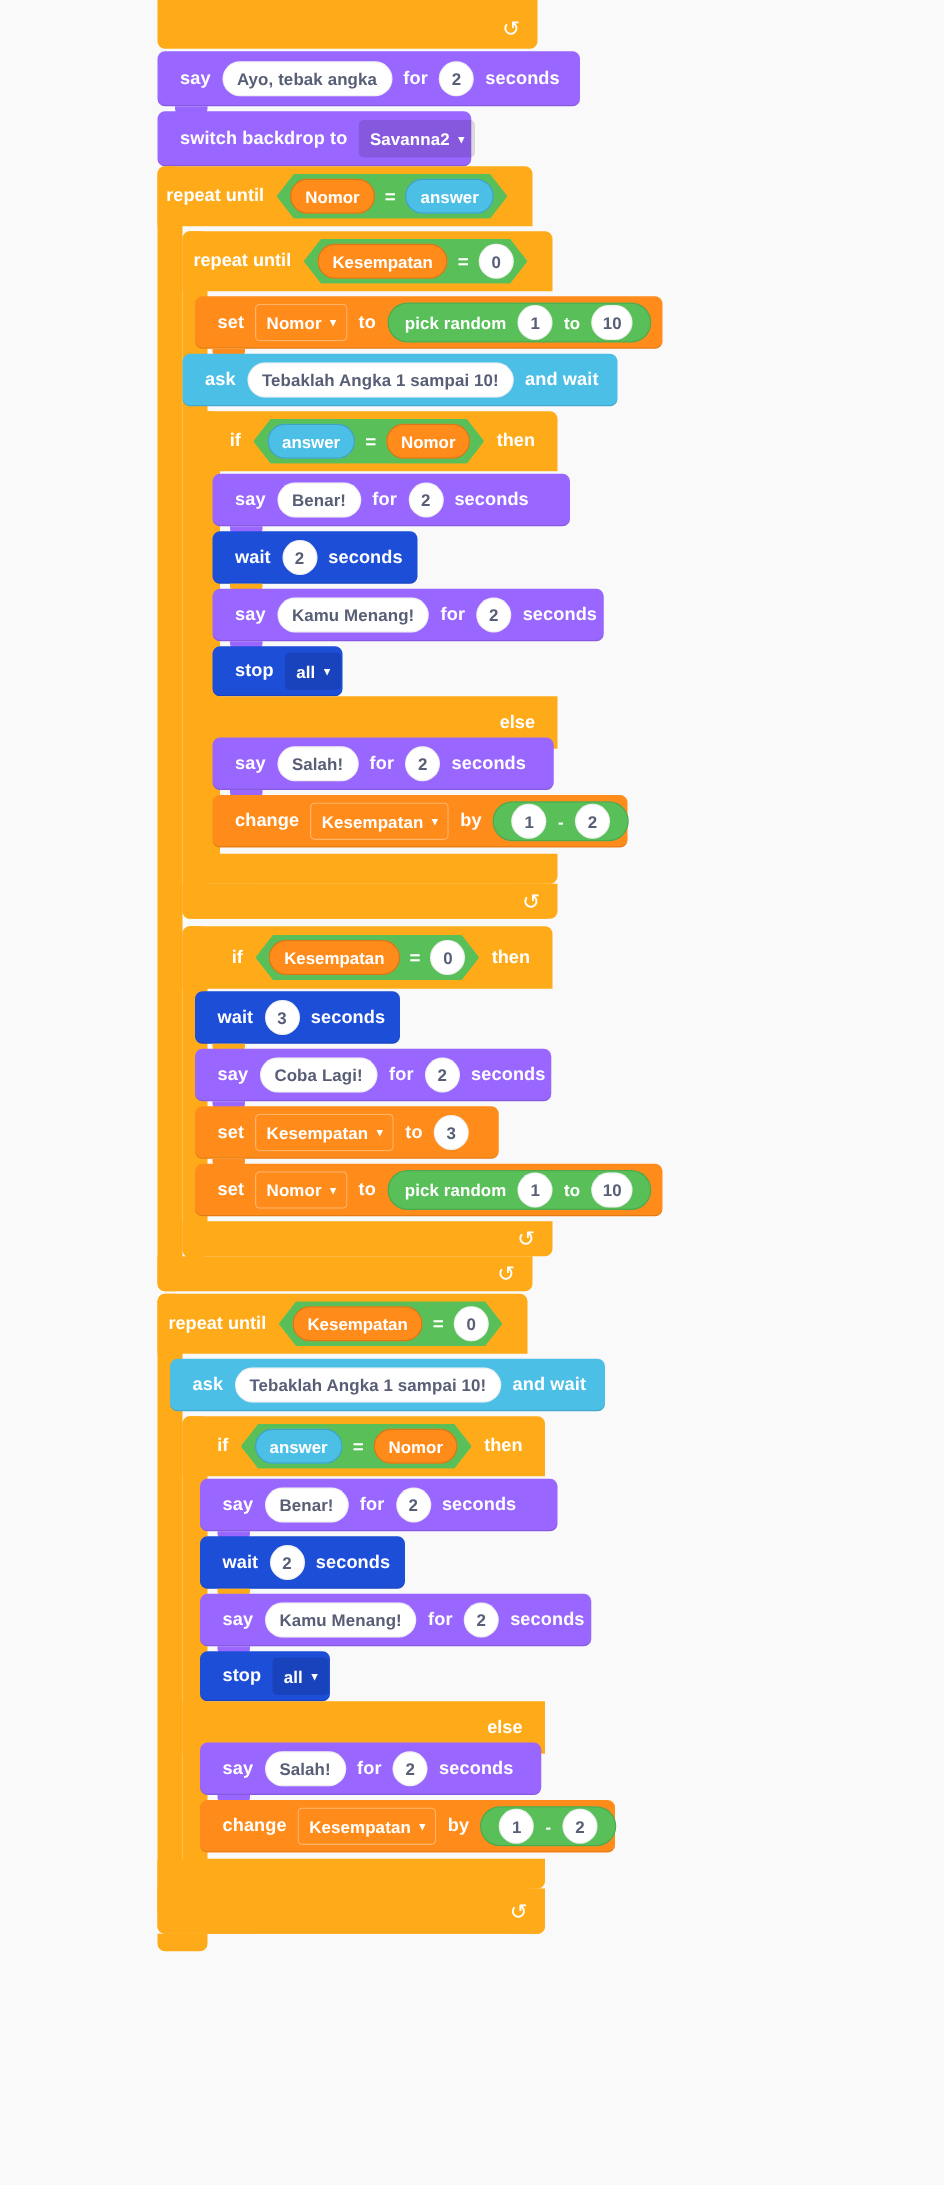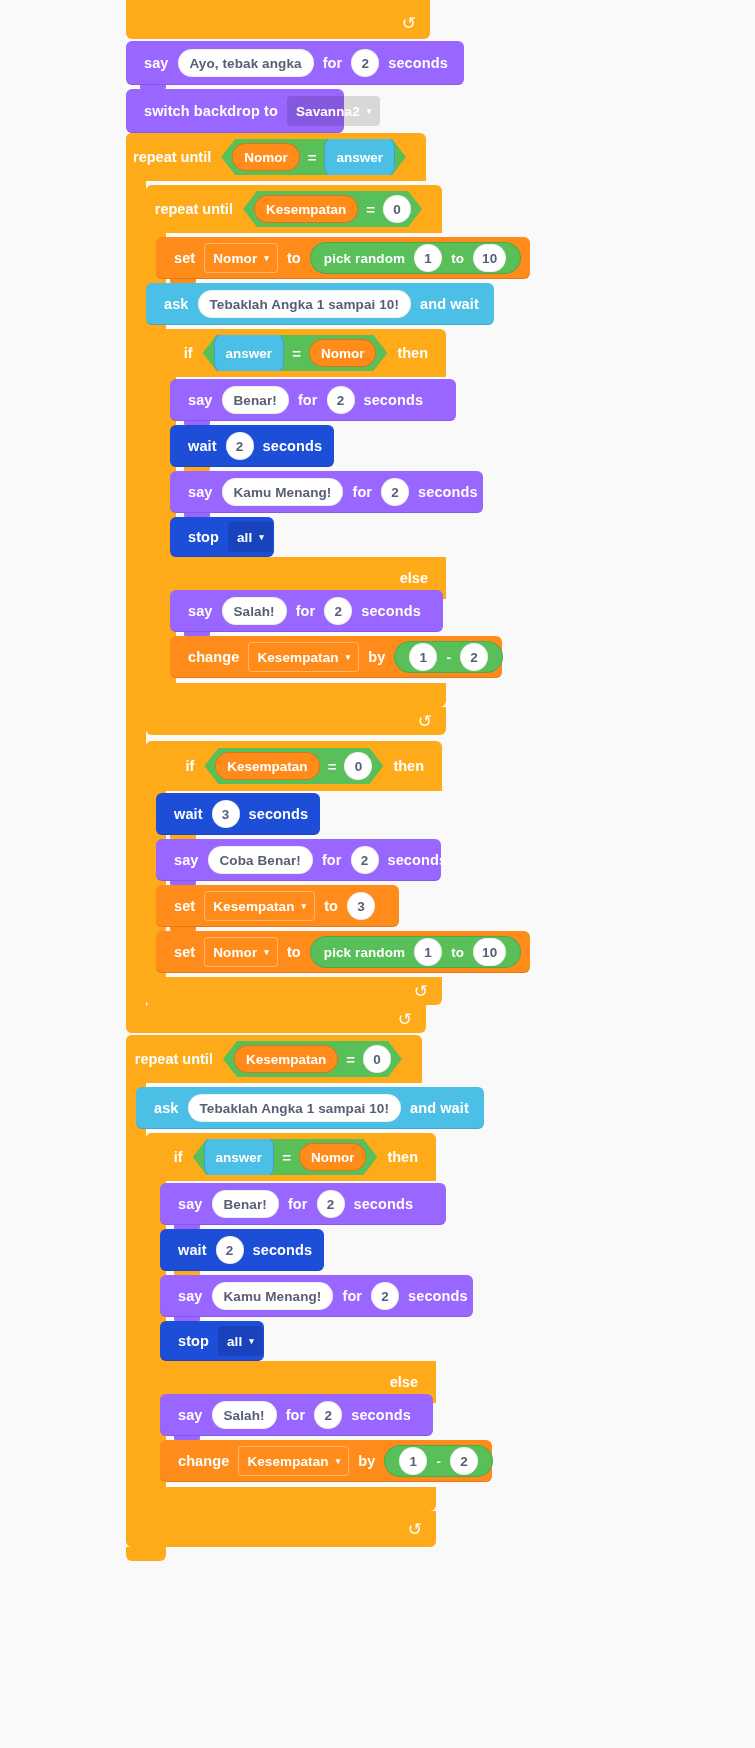--- a/index.html
+++ b/index.html
@@ -79,21 +79,21 @@
     display:inline-flex; align-items:center; justify-content:center;
     background:#ff8c1a; color:#fff;
     border-radius:14px; height:28px; padding:0 12px; margin:0 5px;
     font-size:13.5px; font-weight:bold;
     box-shadow:inset 0 0 0 1px rgba(0,0,0,.15);
   }
   
   .senspill {
     display:inline-flex; align-items:center; justify-content:center;
     background:#4cbfe6; color:#fff;
-    border-radius:14px; height:46px; padding:0 12px; margin:0 5px;
+    border-radius:14px; height:28px; padding:0 12px; margin:0 5px;
     font-size:13.5px; font-weight:bold;
     box-shadow:inset 0 0 0 1px rgba(0,0,0,.15);
   }
 
   
   .ddown {
     display:inline-flex; align-items:center;
     background:rgba(0,0,0,.13);
     border-radius:4px; height:30px;
     padding:0 9px; margin:0 5px;
@@ -143,21 +143,21 @@
 
   <div class="blk looks" style="left:126px; top:41px; width:338px;">
     <span class="lbl">say</span>
     <span class="oval">Ayo, tebak angka</span>
     <span class="lbl">for</span>
     <span class="oval num">2</span>
     <span class="lbl">seconds</span>
   </div>
   <div class="notch" style="left:140px; top:85px; background:#9966ff;"></div>
 
-  <div class="blk looks" style="left:126px; top:89px; width:218px;">
+  <div class="blk looks" style="left:126px; top:89px; width:251px;">
     <span class="lbl">switch backdrop to</span>
     <span class="ddown">
       <span>Savanna2</span>
       <span class="arrow">▾</span>
     </span>
   </div>
 
   <div class="cblk" style="left:126px; top:133px; width:20px; height:900px;"></div>
   <div class="chead" style="left:126px; top:133px; width:300px; height:48px;">
     <span class="lbl">repeat until</span>
@@ -295,21 +295,21 @@
 
   <div class="blk control" style="left:156px; top:793px; width:164px; height:42px;">
     <span class="lbl">wait</span>
     <span class="oval num">3</span>
     <span class="lbl">seconds</span>
   </div>
   <div class="notch" style="left:170px; top:835px; background:#ffab19;"></div>
 
   <div class="blk looks" style="left:156px; top:839px; width:285px; height:42px;">
     <span class="lbl">say</span>
-    <span class="oval">Coba Benar!</span>
+    <span class="oval">Coba Lagi!</span>
     <span class="lbl">for</span>
     <span class="oval num">2</span>
     <span class="lbl">seconds</span>
   </div>
   <div class="notch" style="left:170px; top:881px; background:#9966ff;"></div>
 
   <div class="blk vars" style="left:156px; top:885px; width:243px; height:42px;">
     <span class="lbl">set</span>
     <span class="ddown varfield">
       <span>Kesempatan</span>

